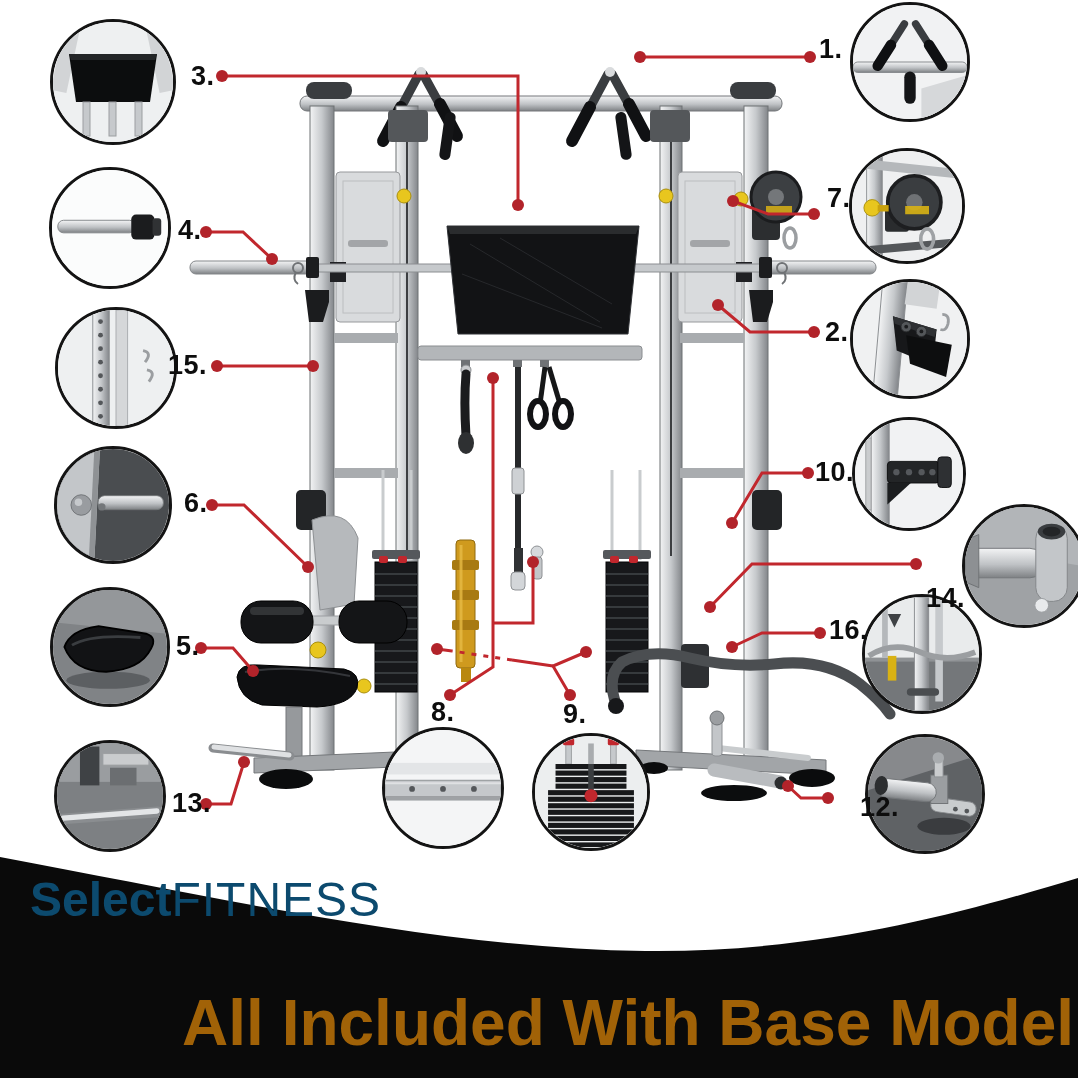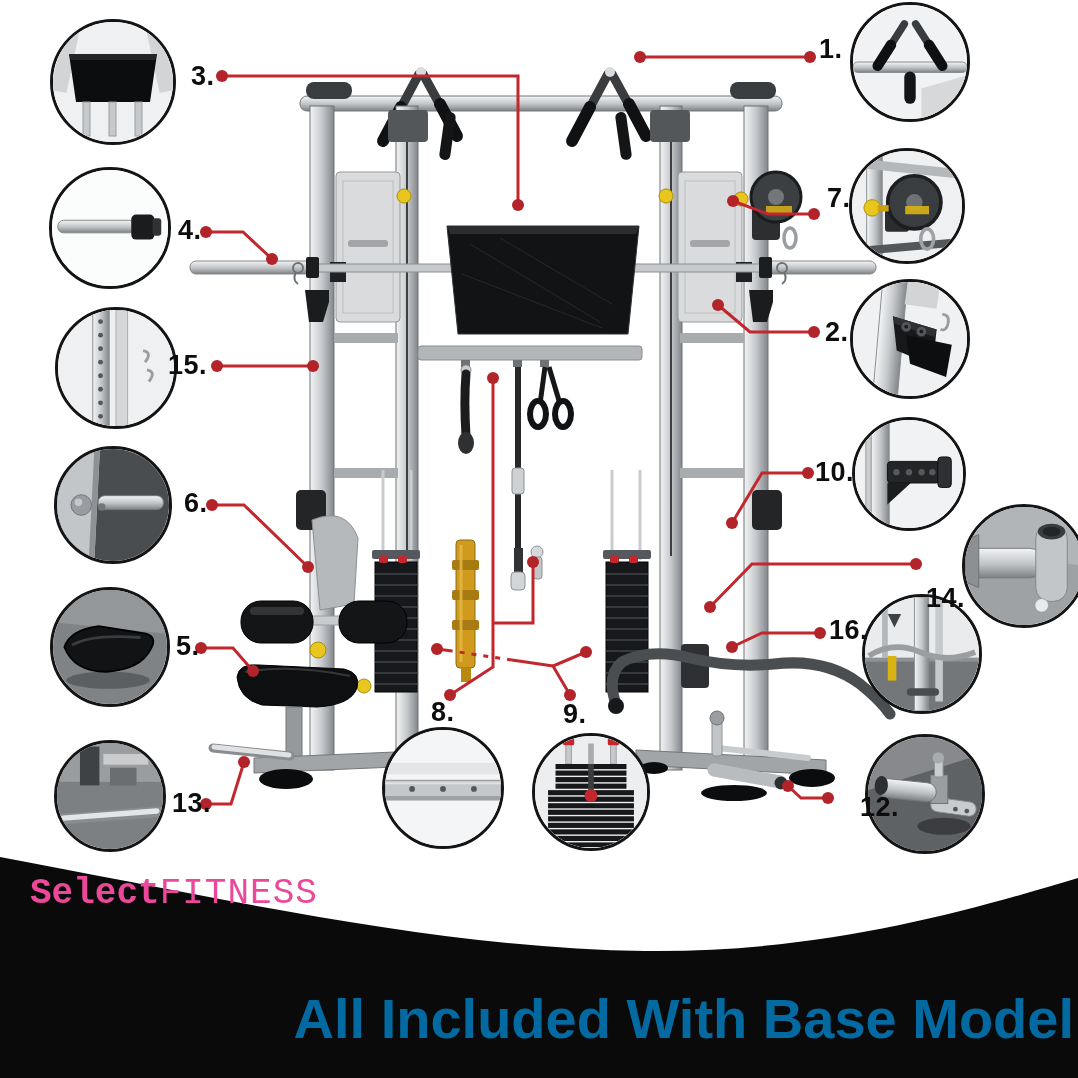--- a/index.html
+++ b/index.html
@@ -8,25 +8,25 @@
   .layer{position:absolute;left:0;top:0;width:1078px;height:1078px;pointer-events:none;}
   .callout{position:absolute;border:3px solid #141414;border-radius:50%;overflow:hidden;
            background:#fff;box-sizing:border-box;}
   .callout svg{display:block;width:100%;height:100%;}
   .num{position:absolute;font-size:27px;font-weight:bold;color:#0d0d0d;line-height:1;
        letter-spacing:0.5px;white-space:nowrap;}
   .lead{fill:none;stroke:var(--leader-line,#c1272d);stroke-width:3;}
   .lead-dash{fill:none;stroke:var(--leader-line,#c1272d);stroke-width:3;stroke-dasharray:5 7;}
   .dotp{fill:var(--leader-dot,#b2232a);}
   .wave{fill:var(--wave-black,#0a0a0a);}
-  .logo{position:absolute;left:30px;top:876px;color:#ec4899;font-size:36px;line-height:1;
-        white-space:nowrap;font-family:Liberation Mono, monospace;}
+  .logo{position:absolute;left:30px;top:876px;color:#0c4a6e;font-size:48px;line-height:1;
+        white-space:nowrap;}
   .logo .b{font-weight:bold;}
   .logo .l{font-weight:normal;letter-spacing:1px;}
-  .headline{position:absolute;right:4px;top:991px;color:#0369a1;font-size:56px;
+  .headline{position:absolute;right:4px;top:991px;color:#a16207;font-size:64px;
             font-weight:bold;line-height:1;white-space:nowrap;letter-spacing:0px;}
 </style>
 </head>
 <body>
 
 <div class="canvas">
 
   <svg class="layer" viewBox="0 0 1078 1078">
     <defs>
       <linearGradient id="gV" x1="0" y1="0" x2="1" y2="0">

